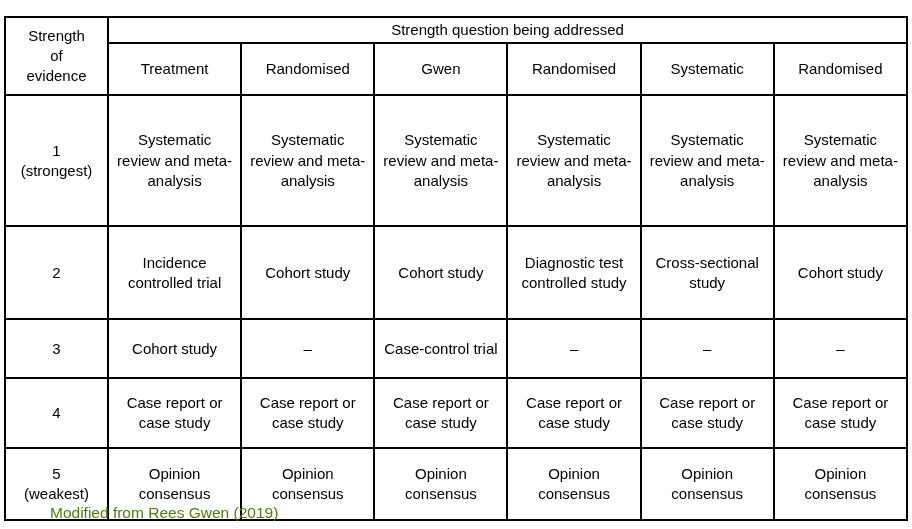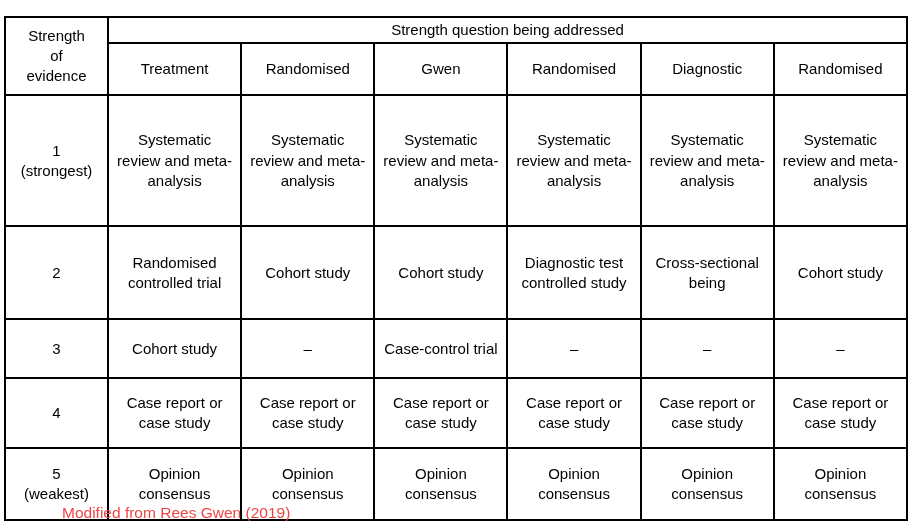--- a/index.html
+++ b/index.html
@@ -32,24 +32,24 @@
   th.corner, td.level { white-space: pre-line; }
   tr.group-row   { height: 24px; }
   tr.colhead-row { height: 52px; }
   tr.row-1 { height: 131px; }
   tr.row-2 { height: 93px; }
   tr.row-3 { height: 59px; }
   tr.row-4 { height: 70px; }
   tr.row-5 { height: 72px; }
   .source-note {
     position: absolute;
-    left: 62px;
+    left: 50px;
     top: 504px;
     font-size: 15.5px;
-    color: #ef4444;
+    color: #4d7c0f;
   }
 </style>
 </head>
 <body>
 
 <div class="page">
   <table class="evidence">
     <colgroup>
       <col style="width:103px">
       <col>
@@ -64,40 +64,40 @@
       <th class="corner" rowspan="2">Strength
 of
 evidence</th>
       <th colspan="6">Strength question being addressed</th>
     </tr>
     <tr class="colhead-row">
       <th>Treatment</th>
       <th>Randomised</th>
       <th>Gwen</th>
       <th>Randomised</th>
-      <th>Diagnostic</th>
+      <th>Systematic</th>
       <th>Randomised</th>
     </tr>
     <tr class="row-1">
       <td class="level">1
 (strongest)</td>
       <td>Systematic review and meta-analysis</td>
       <td>Systematic review and meta-analysis</td>
       <td>Systematic review and meta-analysis</td>
       <td>Systematic review and meta-analysis</td>
       <td>Systematic review and meta-analysis</td>
       <td>Systematic review and meta-analysis</td>
     </tr>
     <tr class="row-2">
       <td class="level">2</td>
-      <td>Randomised controlled trial</td>
+      <td>Incidence controlled trial</td>
       <td>Cohort study</td>
       <td>Cohort study</td>
       <td>Diagnostic test controlled study</td>
-      <td>Cross-sectional being</td>
+      <td>Cross-sectional study</td>
       <td>Cohort study</td>
     </tr>
     <tr class="row-3">
       <td class="level">3</td>
       <td>Cohort study</td>
       <td>–</td>
       <td>Case-control trial</td>
       <td>–</td>
       <td>–</td>
       <td>–</td>

